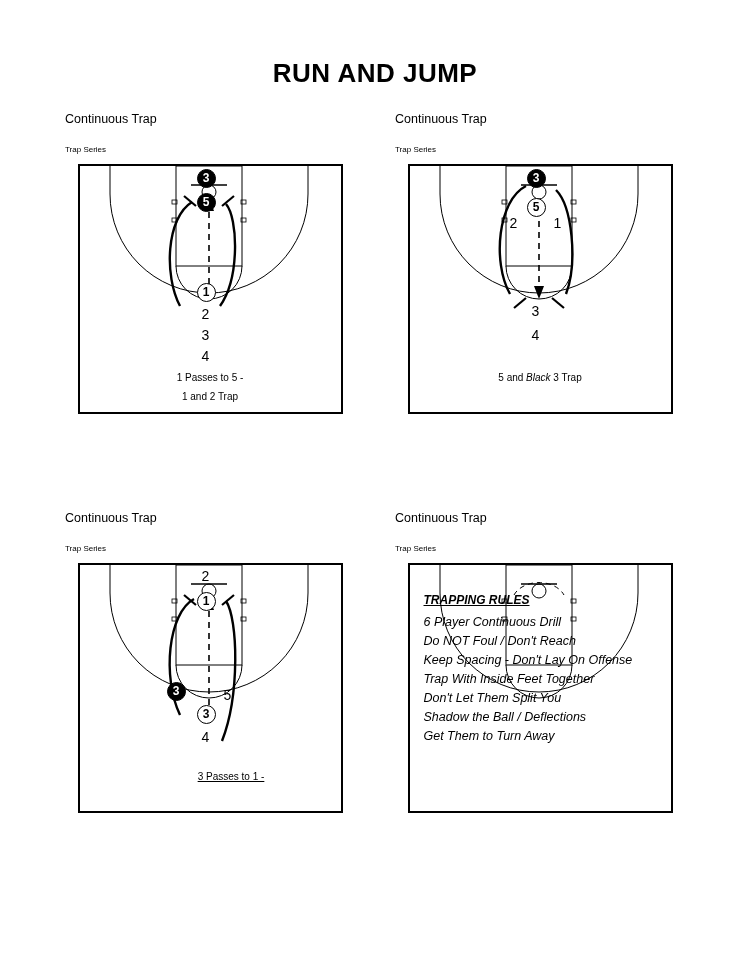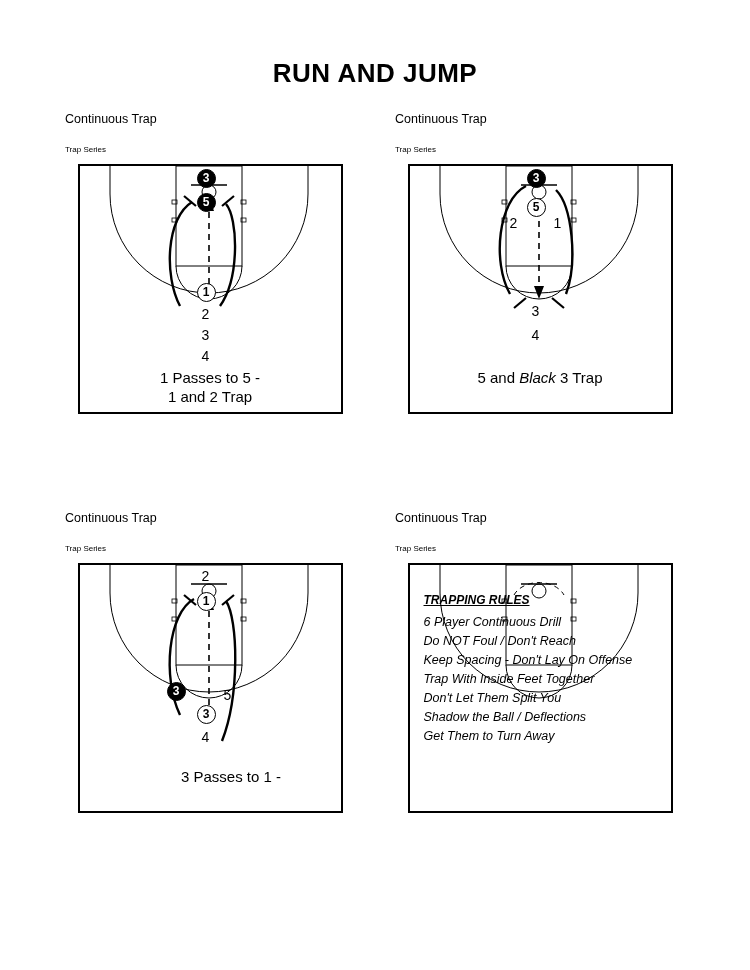--- a/index.html
+++ b/index.html
@@ -56,21 +56,21 @@
     box-sizing: border-box;
   }
   .court svg {
     position: absolute;
     left: 0;
     top: 0;
   }
   .caption {
     margin-top: 6px;
     text-align: center;
-    font-size: 15px;
+    font-size: 10px;
     line-height: 19px;
   }
   .caption .ital { font-style: italic; text-align: center; }
 
   
   .marker {
     position: absolute;
     width: 19px;
     height: 19px;
     border-radius: 50%;
@@ -235,21 +235,21 @@
       <path d="M142,176 C160,130 158,54 146,36" fill="none" stroke="#000" stroke-width="2.4"></path>
       <line x1="104" y1="30" x2="116" y2="40" stroke="#000" stroke-width="2.2"></line>
       <line x1="154" y1="30" x2="142" y2="40" stroke="#000" stroke-width="2.2"></line>
     </svg>
     <div class="marker open" style="left:117px; top:27px;">1</div>
     <div class="marker filled" style="left:87px; top:117px;">3</div>
     <div class="marker open" style="left:117px; top:140px;">3</div>
     <div class="plainnum" style="left:118px; top:3px;">2</div>
     <div class="plainnum" style="left:140px; top:122px;">5</div>
     <div class="plainnum" style="left:118px; top:164px;">4</div>
-    <div class="caption" style="position:absolute; left:0; top:196px; width:303px;">
+    <div class="caption" style="position:absolute; left:0; top:196px; width:303px;text-decoration:underline;">
       <div>3 Passes to 1 -</div>
     </div>
   </div>
 </div>
 
 <div class="panel panel-d">
   <div class="panel-head">
     <div class="panel-title">Continuous Trap</div>
     <div class="panel-subtitle">Trap Series</div>
   </div>

